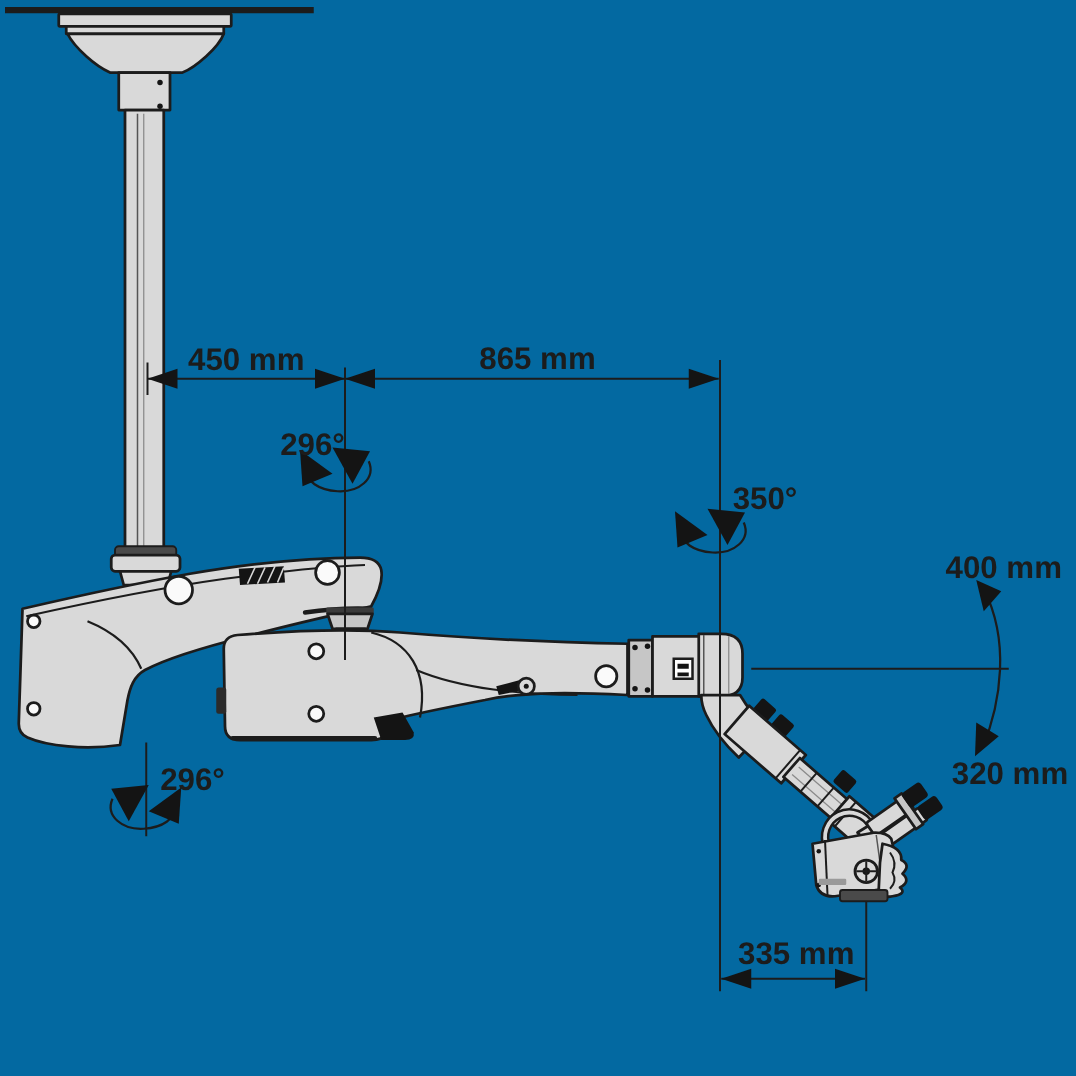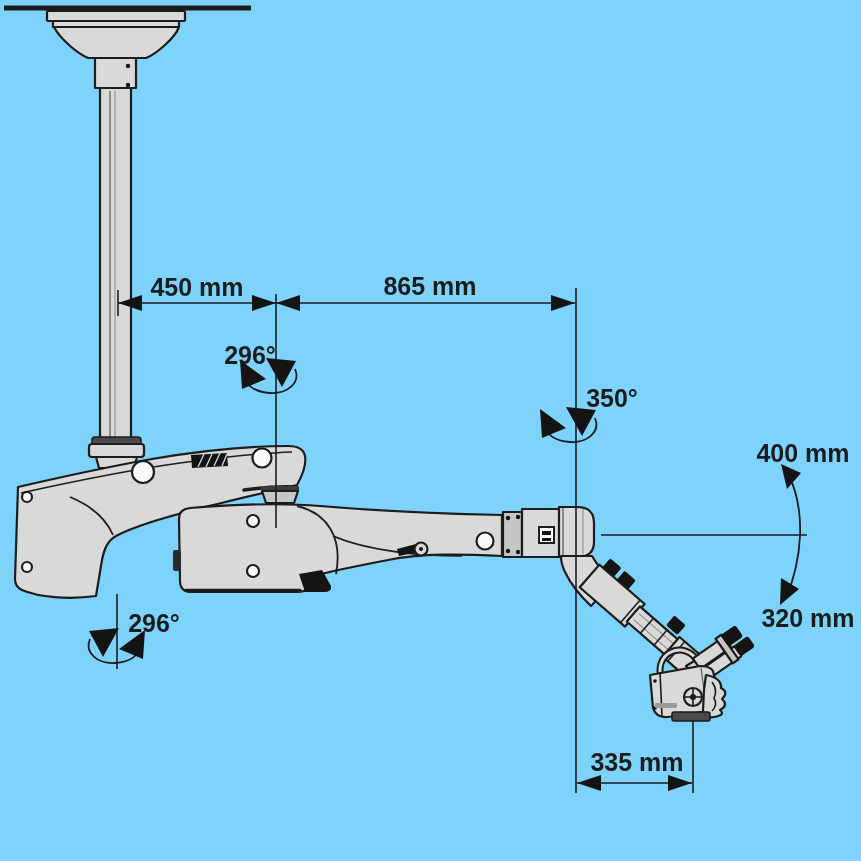--- a/index.html
+++ b/index.html
@@ -1,16 +1,16 @@
 <!DOCTYPE html>
 <html><head>
 <meta charset="utf-8">
 <style>
   html,body{margin:0;padding:0;background:#ffffff;}
-  .stage{position:relative;width:861px;height:861px;background:#7dd3fc;overflow:hidden;
+  .stage{position:relative;width:861px;height:861px;background:#0369a1;overflow:hidden;
          font-family:"Liberation Sans",sans-serif;}
   svg{display:block;}
   .oln{stroke:#1c1c1c;stroke-width:2.2;stroke-linejoin:round;stroke-linecap:round;}
   .fl{fill:#d9d9d9;}
   .fm{fill:#c6c6c6;}
   .fw{fill:#fafafa;}
   .fd{fill:#141414;}
   .thin{stroke:#1c1c1c;stroke-width:1.6;fill:none;}
   .thin2{stroke:#1c1c1c;stroke-width:1.8;fill:none;}
   .detail{stroke:#555555;stroke-width:1.2;fill:none;}

